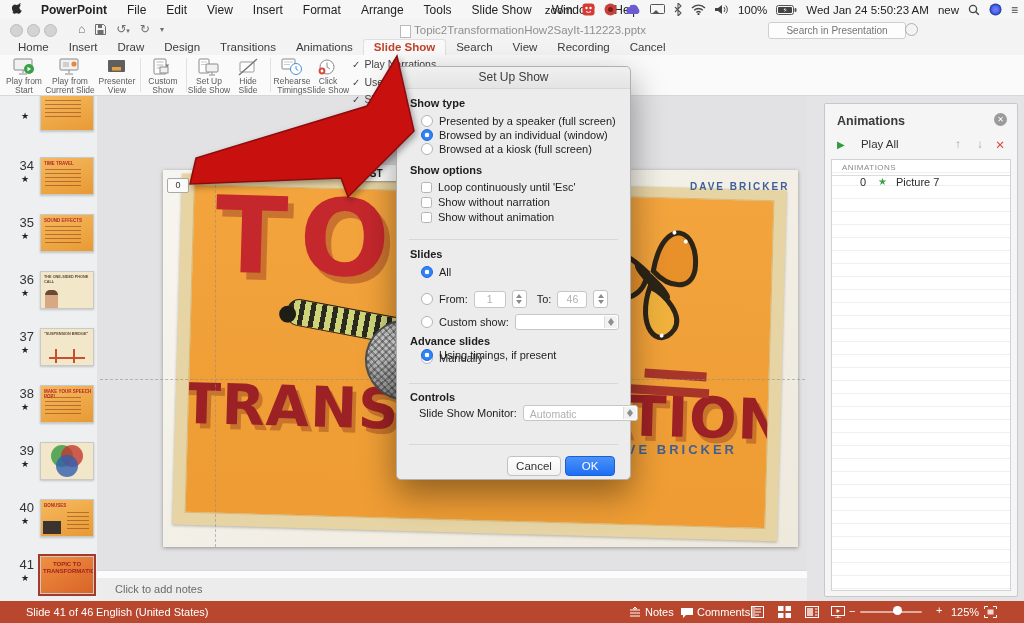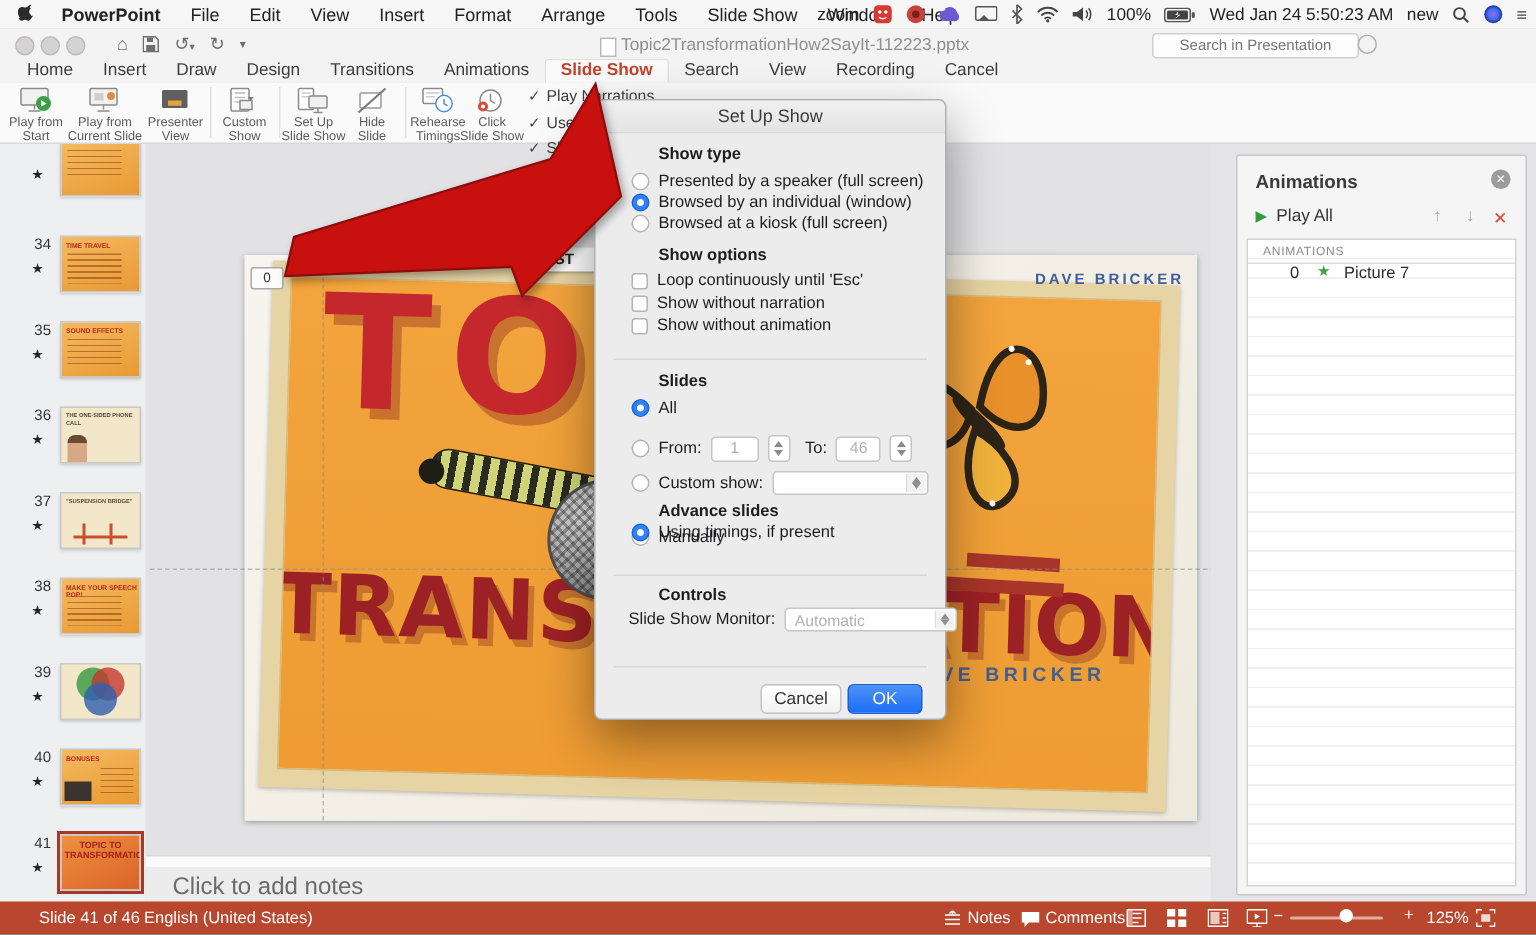--- a/index.html
+++ b/index.html
@@ -36,21 +36,21 @@
   
   #ribbon{left:0;top:55px;width:1024px;height:40px;background:#fbfafa;border-bottom:1px solid #d8d8d8;z-index:10;}
   .rbtn{position:absolute;top:1px;text-align:center;color:#5b5b5b;font-size:8.5px;line-height:9px;}
   .rbtn .ric{height:21px;display:flex;align-items:center;justify-content:center;}
   .rdiv{position:absolute;top:3px;height:34px;width:1px;background:#e2e1e1;}
   .rcheck{position:absolute;left:352px;font-size:10.5px;color:#3f3f3f;white-space:nowrap;}
   .rcheck .ck{color:#444;font-size:10px;margin-right:4px;}
 
   
   #thumbs{left:0;top:95px;width:97px;height:506px;background:#edeff0;z-index:5;}
-  .tnum{position:absolute;left:10px;width:24px;text-align:right;font-size:10px;color:#333;}
+  .tnum{position:absolute;left:10px;width:24px;text-align:right;font-size:13px;color:#333;}
   .tstar{position:absolute;left:21px;font-size:9px;color:#222;}
   .thumb{position:absolute;left:40px;width:52px;height:36px;background:#fff;border:1px solid #c9c9c9;
          box-shadow:0 1px 2px rgba(0,0,0,.18);overflow:hidden;}
   .th-orange{background:linear-gradient(160deg,#f5b95f,#e89a33);}
   .th-cream{background:#f3e7c9;}
   .t-title{position:absolute;left:3px;top:3px;font-size:4.5px;line-height:5px;font-weight:bold;color:#b3272a;}
   .t-title.dark{color:#5a4a3a;font-size:3.8px;}
   .t-lines{position:absolute;left:4px;top:11px;width:36px;height:20px;
            background:repeating-linear-gradient(180deg,rgba(140,60,20,.55) 0 1px,transparent 1px 4px);}
   .thumb.sel{outline:2px solid #a63a2a;}
@@ -86,21 +86,21 @@
   #float-pill{position:absolute;left:257px;top:70px;width:42px;height:16px;background:#fff;border-radius:3px;
               box-shadow:0 1px 2px rgba(0,0,0,.3);font-size:10px;color:#222;display:flex;align-items:center;
               gap:4px;padding-left:6px;z-index:55;overflow:hidden;font-weight:bold;}
   #ruler{position:absolute;left:712px;top:0;width:6px;height:475px;
          background:repeating-linear-gradient(180deg,#b9b9b9 0 1px,transparent 1px 9px);opacity:.6;}
   #hscroll-strip{position:absolute;left:0;top:475px;width:713px;height:8px;background:#fbfbfb;
                  border-top:1px solid #d9d9d9;border-bottom:1px solid #d9d9d9;}
 
   
   #notes{left:97px;top:578px;width:713px;height:23px;background:#ececec;z-index:5;}
-  #notes .ph{position:absolute;left:18px;top:5px;font-size:16px;color:#6b6b6b;}
+  #notes .ph{position:absolute;left:18px;top:5px;font-size:11px;color:#6b6b6b;}
 
   
   #animwrap{left:807px;top:95px;width:217px;height:506px;background:#e4e4e6;z-index:5;}
   #animpanel{position:absolute;left:17px;top:8px;width:192px;height:492px;background:#f5f5f5;
              border:1px solid #c8c8c8;border-radius:2px;}
   #anim-title{position:absolute;left:12px;top:10px;font-size:12.5px;font-weight:bold;color:#3a3a3a;}
   #anim-close{position:absolute;right:10px;top:9px;width:13px;height:13px;border-radius:50%;background:#9b9b9b;
               color:#fff;font-size:8px;text-align:center;line-height:13px;}
   #playall-row{position:absolute;left:12px;top:34px;right:10px;height:16px;font-size:11.5px;color:#333;}
   #anim-list{position:absolute;left:6px;top:55px;width:178px;height:430px;background:#fff;border:1px solid #d2d2d2;
@@ -114,21 +114,21 @@
   #statusbar .sb{position:absolute;top:5px;}
   #zoom-track{position:absolute;left:860px;top:611px;width:62px;height:2px;background:rgba(255,255,255,.55);border-radius:1px;z-index:31;}
   #zoom-knob{position:absolute;left:893px;top:606px;width:9px;height:9px;border-radius:50%;background:#fff;z-index:32;}
 
   
   #dialog{left:396px;top:66px;width:233px;height:412px;background:#ececec;border:1px solid #b0b0b0;border-radius:5px;
           box-shadow:0 14px 34px rgba(0,0,0,.4);z-index:40;font-size:11px;color:#1d1d1f;}
   #dlg-title{position:absolute;left:0;top:0;width:100%;height:21px;text-align:center;font-size:12px;color:#3c3c3c;
              line-height:21px;border-bottom:1px solid #d6d6d6;background:linear-gradient(#f0f0f0,#e4e4e4);
              border-radius:5px 5px 0 0;}
-  .sec-h{position:absolute;left:13px;font-weight:bold;margin-left:29px;}
+  .sec-h{position:absolute;left:13px;font-weight:bold;}
   .drow{position:absolute;left:24px;display:flex;align-items:center;gap:6px;white-space:nowrap;}
   .radio{width:12px;height:12px;border-radius:50%;background:#fff;border:1px solid #b4b4b4;box-sizing:border-box;flex:0 0 auto;}
   .radio.on{background:radial-gradient(circle,#fff 0 2px,#2f82f7 2.6px);border:1px solid #1c66d8;}
   .cbox{width:11px;height:11px;border-radius:2.5px;background:#fff;border:1px solid #b4b4b4;box-sizing:border-box;flex:0 0 auto;}
   .dsep{position:absolute;left:12px;right:12px;height:1px;background:#d8d8d8;}
   .dinput{width:30px;height:15px;border:1px solid #c6c6c6;border-radius:3px;background:#fff;color:#b0b0b0;
           font-size:10.5px;text-align:center;font-family:inherit;padding:0;}
   .stepper{width:13px;height:16px;background:#fff;border:1px solid #c4c4c4;border-radius:3px;position:relative;flex:0 0 auto;}
   .stepper:before,.stepper:after{content:"";position:absolute;left:3.5px;border-left:3px solid transparent;border-right:3px solid transparent;}
   .stepper:before{top:3px;border-bottom:4px solid #8a8a8a;}
@@ -531,21 +531,21 @@
   <div id="notes" class="ab">
     <span class="ph">Click to add notes</span>
   </div>
 
   <div id="animwrap" class="ab">
     <div id="animpanel">
       <span id="anim-title">Animations</span>
       <span id="anim-close">✕</span>
       <div id="playall-row">
         <span style="color:#2e9b3f;font-size:10px">▶</span>
-        <span style="margin-left:3px">Play All</span>
+        <span style="margin-left:13px">Play All</span>
         <span style="position:absolute;right:46px;color:#a5a5a5">↑</span>
         <span style="position:absolute;right:24px;color:#a5a5a5">↓</span>
         <span style="position:absolute;right:2px;color:#e2473d;font-weight:bold">✕</span>
       </div>
       <div id="anim-list">
         <span class="hd">ANIMATIONS</span>
         <div class="hdline"></div>
         <div id="anim-row1">
           <span style="position:absolute;left:28px">0</span>
           <span style="position:absolute;left:46px;color:#43a047;font-size:10px">★</span>

